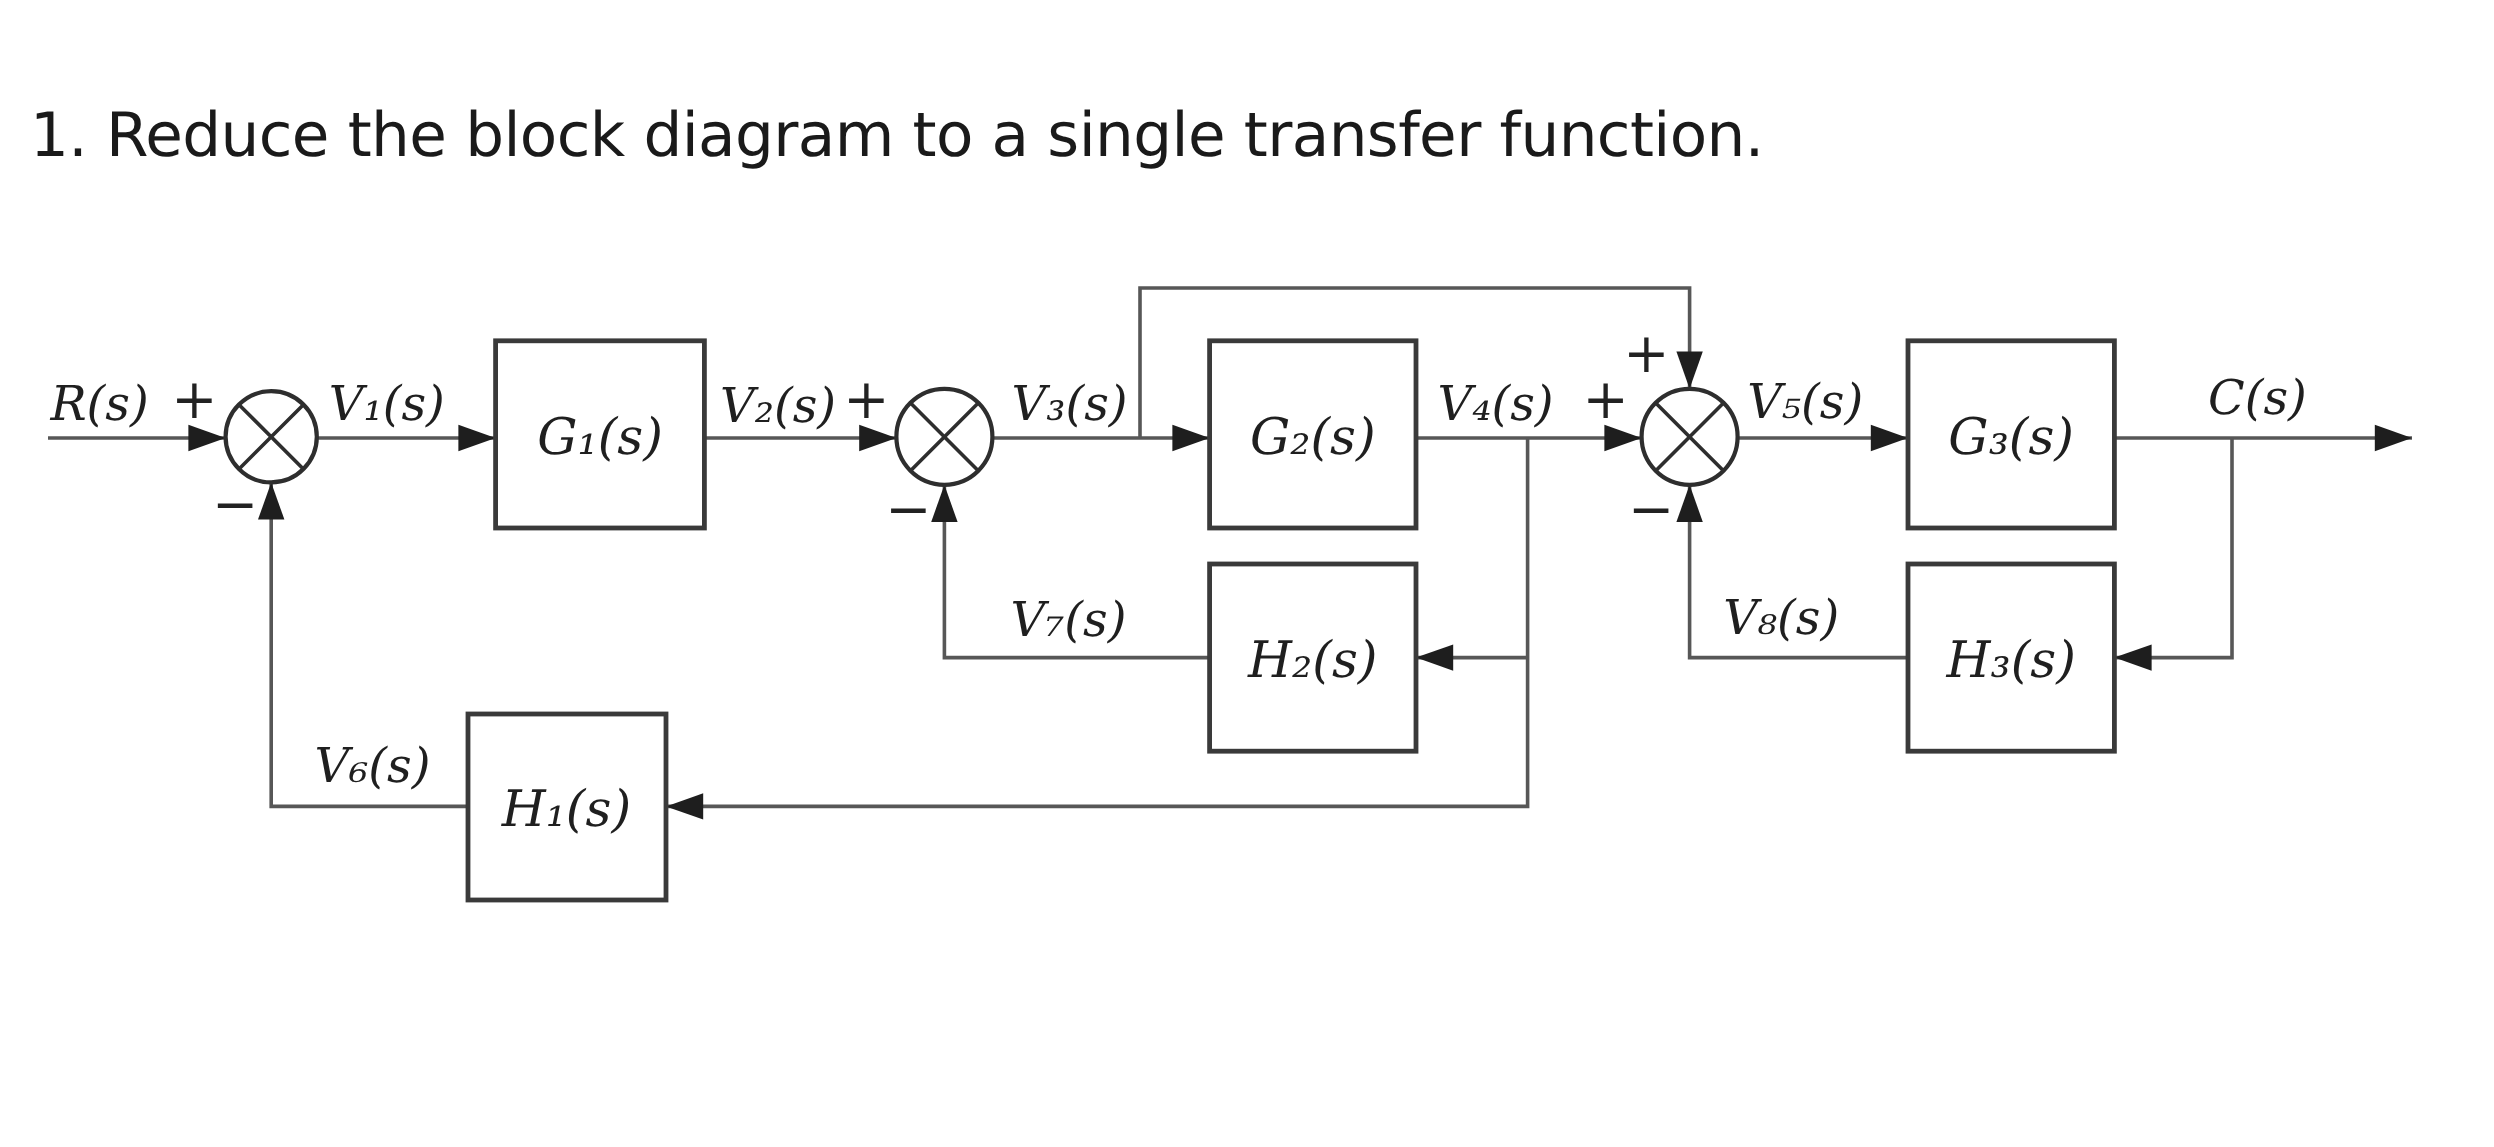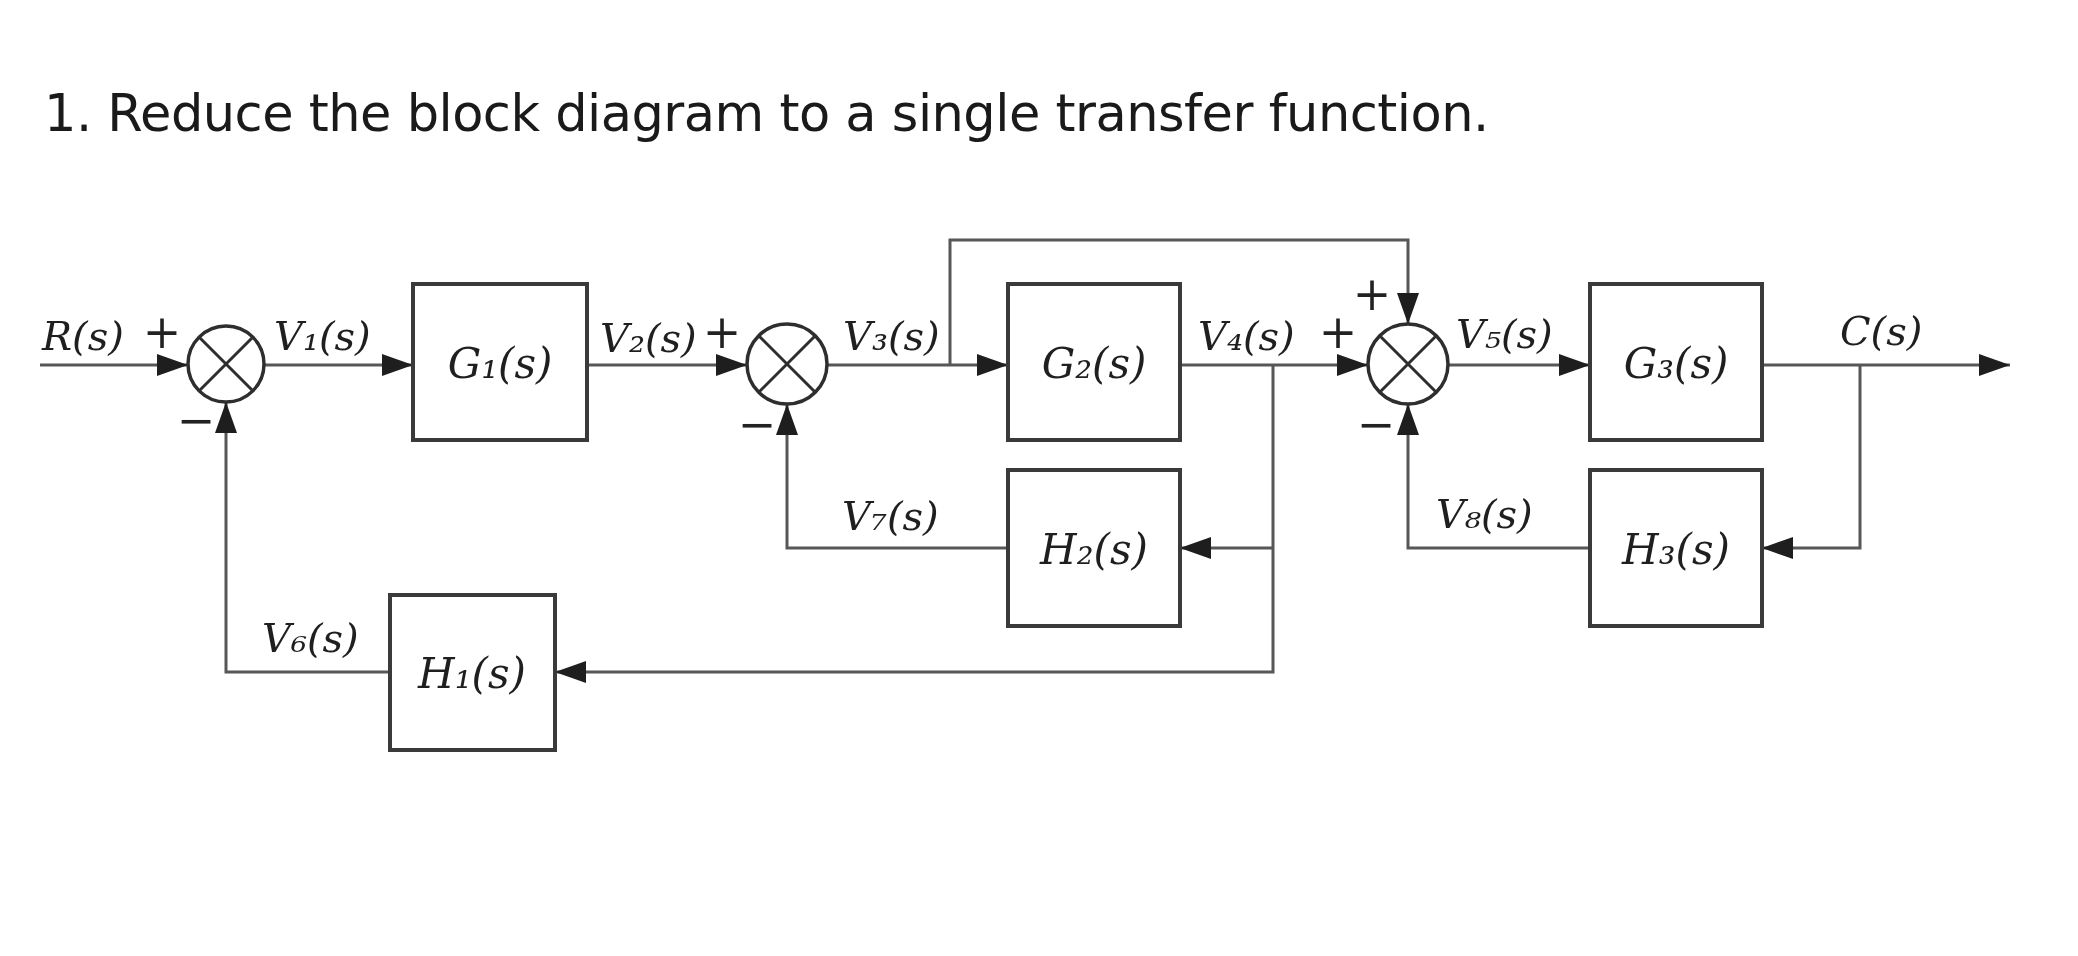--- a/index.html
+++ b/index.html
@@ -5,21 +5,21 @@
   html,body{margin:0;padding:0;background:#ffffff;}
   .page{
     position:relative;
     width:2078px;height:956px;
     background:#ffffff;
     overflow:hidden;
     font-family:"DejaVu Sans",sans-serif;
   }
   .title{
     position:absolute;
-    left:44px;top:84px;
+    left:25px;top:84px;
     font-family:"DejaVu Sans",sans-serif;
     font-size:51px;
     letter-spacing:-0.5px;
     color:#1a1a1a;
     white-space:nowrap;
   }
   svg{position:absolute;left:0;top:0;}
   .wire{stroke:#575757;stroke-width:3;fill:none;}
   .block{fill:#ffffff;stroke:#3a3a3a;stroke-width:4;}
   .sum{fill:#ffffff;stroke:#2e2e2e;stroke-width:3.5;}

